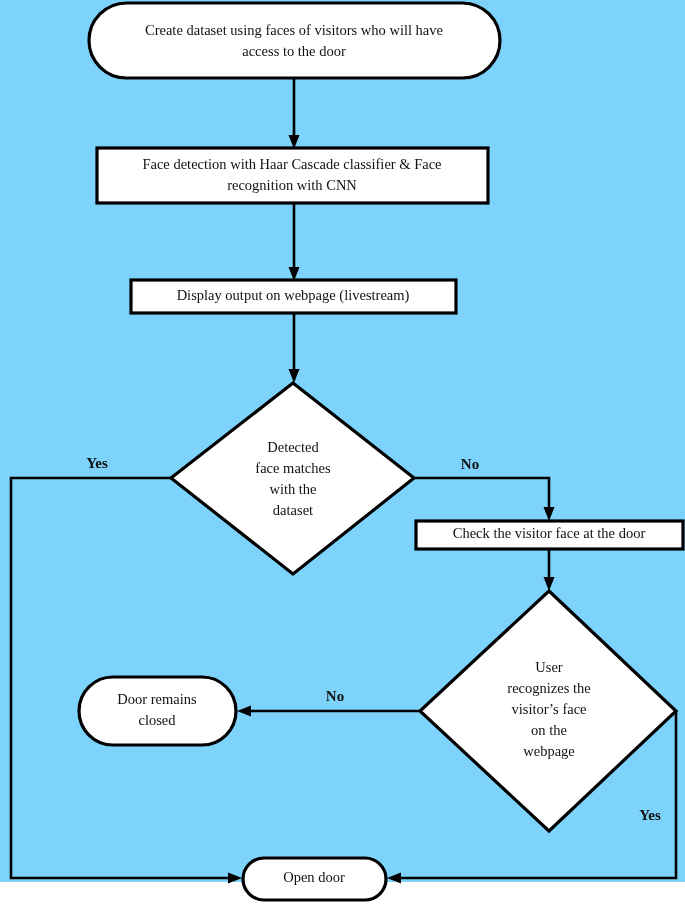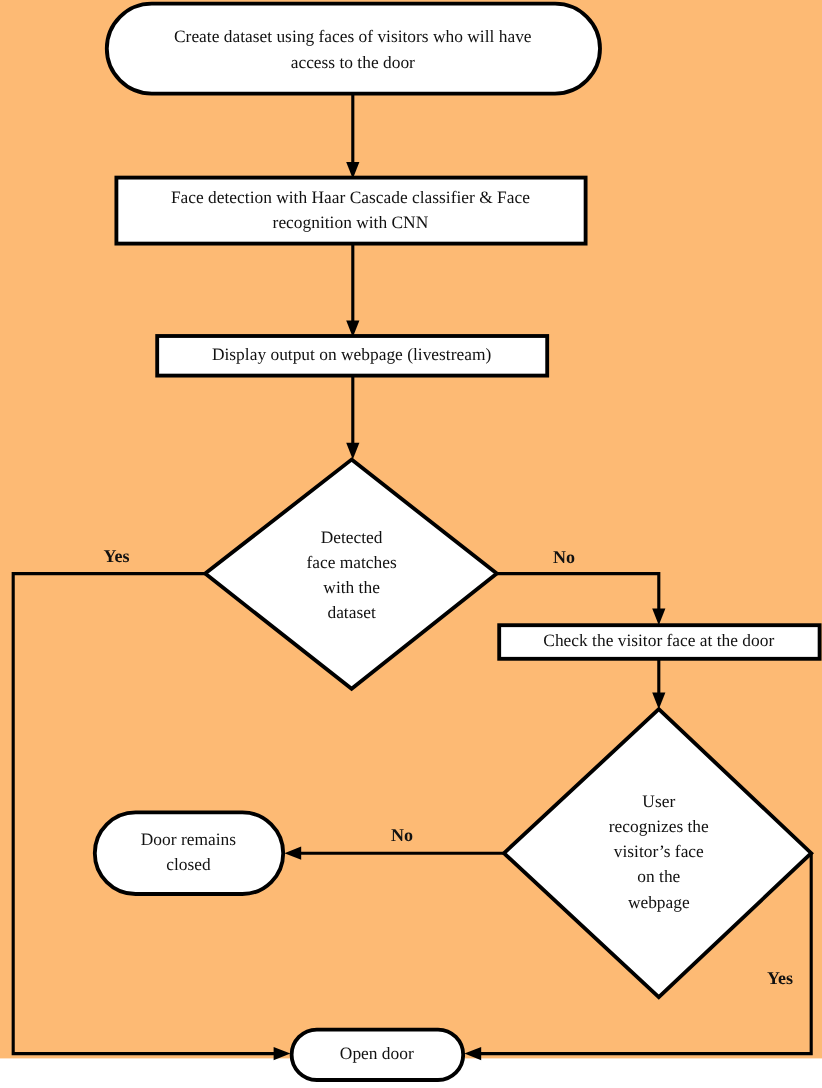--- a/index.html
+++ b/index.html
@@ -10,21 +10,21 @@
   body {
     width: 685px;
     height: 907px;
     font-family: "Liberation Serif", "DejaVu Serif", serif;
     overflow: hidden;
   }
   #flowchart-root {
     position: relative;
     width: 685px;
     height: 882px;
-    background: #fdba74;
+    background: #7dd3fc;
   }
   svg#flow-svg {
     display: block;
     width: 685px;
     height: 907px;
   }
   .shape-stroke {
     fill: #ffffff;
     stroke: #000000;
     stroke-width: 3.2;

